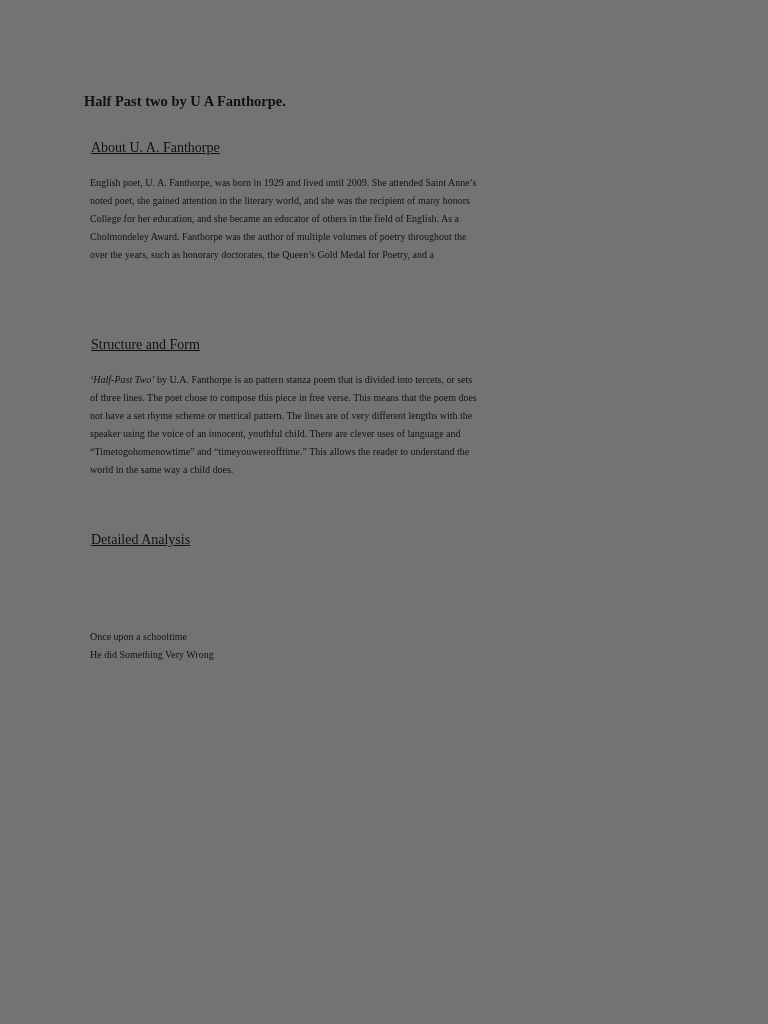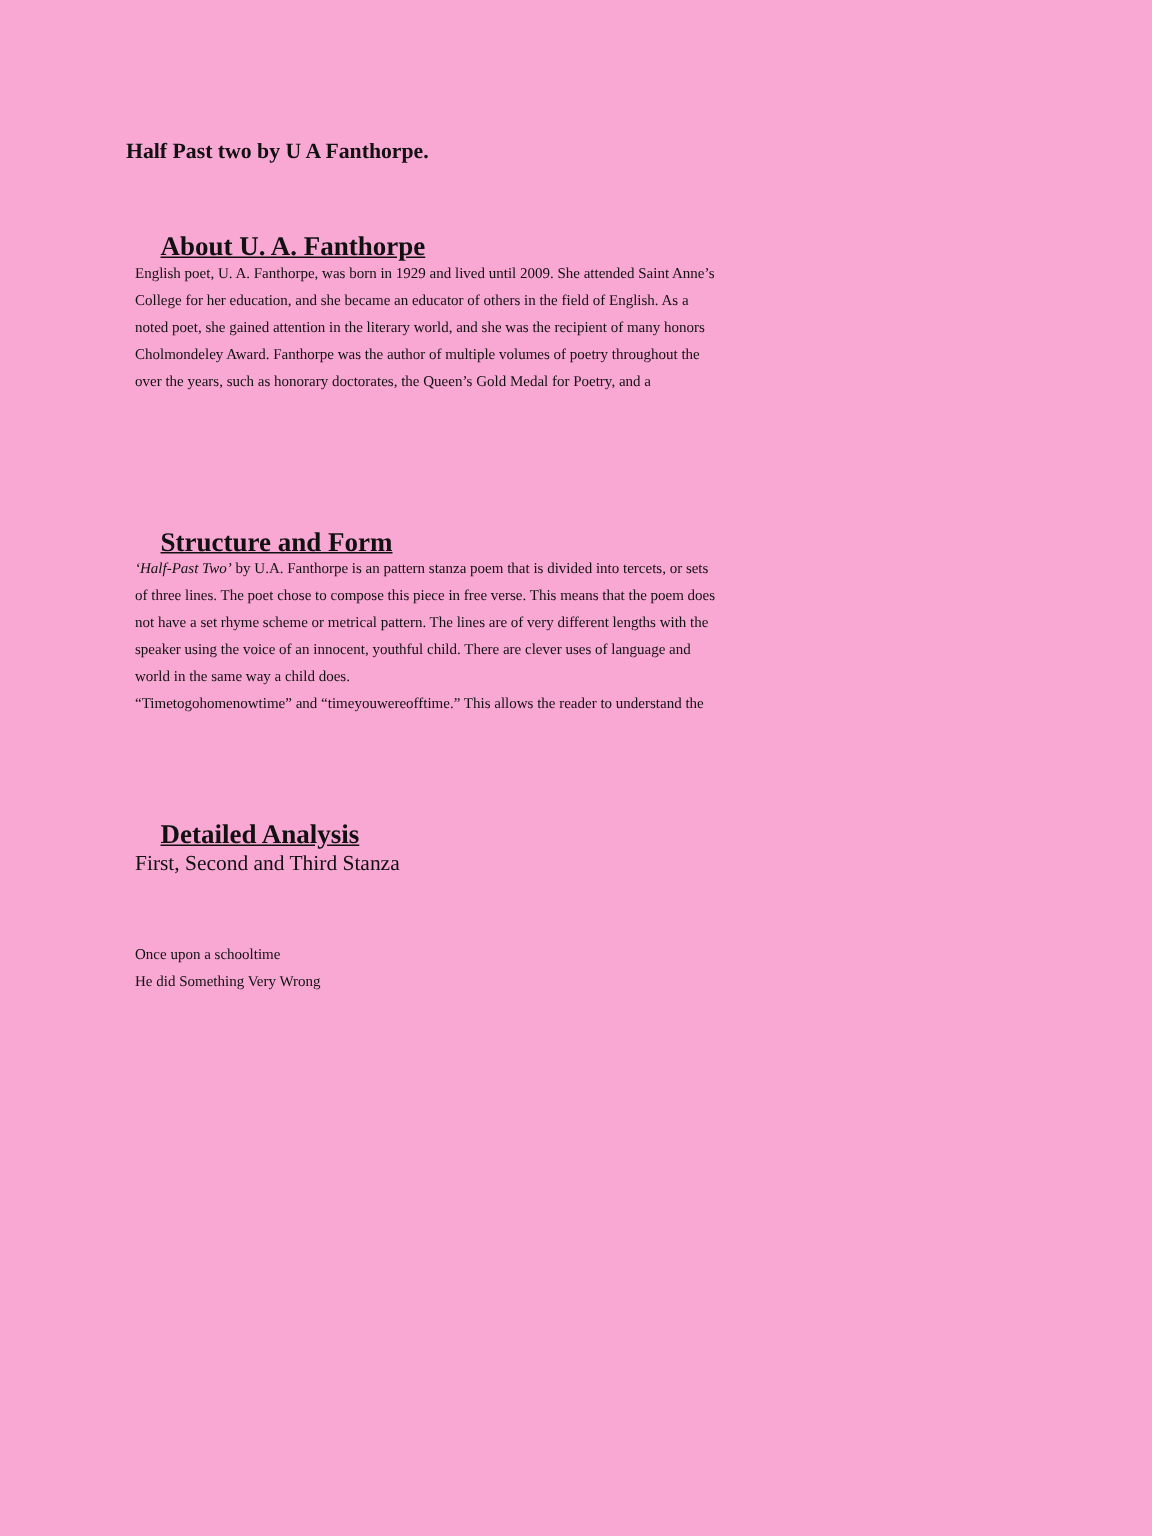--- a/index.html
+++ b/index.html
@@ -12,39 +12,39 @@
       height: 1024px;
       position: relative;
       overflow: hidden;
       font-family: "Liberation Serif", "DejaVu Serif", serif;
       color: #111111;
     }
     .page {
       position: absolute;
       left: 0; top: 0;
       width: 768px; height: 1024px;
-      background: #f9a8d4;
+      background: #737373;
     }
     .title {
       position: absolute;
       left: 84px;
       top: 92px;
       font-size: 14.5px;
       font-weight: bold;
       margin: 0;
       line-height: 18px;
       white-space: nowrap;
     }
     .heading {
       position: absolute;
       left: 91px;
-      font-size: 18px;
-      font-weight: bold;
+      font-size: 14px;
+      font-weight: normal;
       text-decoration: underline;
-      margin: 16px;
+      margin: 0;
       line-height: 18px;
       white-space: nowrap;
     }
     .para {
       position: absolute;
       left: 90px;
       width: 600px;
       font-size: 10px;
       line-height: 18px;
       margin: 0;
@@ -67,39 +67,38 @@
 <body>
 
 <div class="page">
 
   <h1 class="title">Half Past two by U A Fanthorpe.</h1>
 
   <h2 class="heading" style="top:139px;">About U. A. Fanthorpe</h2>
 
   <p class="para" style="top:174px;">
     <span class="line">English poet, U. A. Fanthorpe, was born in 1929 and lived until 2009. She attended Saint Anne’s</span>
+    <span class="line">noted poet, she gained attention in the literary world, and she was the recipient of many honors</span>
     <span class="line">College for her education, and she became an educator of others in the field of English. As a</span>
-    <span class="line">noted poet, she gained attention in the literary world, and she was the recipient of many honors</span>
     <span class="line">Cholmondeley Award. Fanthorpe was the author of multiple volumes of poetry throughout the</span>
     <span class="line">over the years, such as honorary doctorates, the Queen’s Gold Medal for Poetry, and a</span>
   </p>
 
   <h2 class="heading" style="top:336px;">Structure and Form</h2>
 
   <p class="para" style="top:371px;">
     <span class="line"><span class="it">‘Half-Past Two’</span><span> by U.A. Fanthorpe is an pattern stanza poem that is divided into tercets, or sets</span></span>
     <span class="line">of three lines. The poet chose to compose this piece in free verse. This means that the poem does</span>
     <span class="line">not have a set rhyme scheme or metrical pattern. The lines are of very different lengths with the</span>
     <span class="line">speaker using the voice of an innocent, youthful child. There are clever uses of language and</span>
+    <span class="line">“Timetogohomenowtime” and “timeyouwereofftime.” This allows the reader to understand the</span>
     <span class="line">world in the same way a child does.</span>
-    <span class="line">“Timetogohomenowtime” and “timeyouwereofftime.” This allows the reader to understand the</span>
   </p>
 
   <h2 class="heading" style="top:531px;">Detailed Analysis</h2>
 
-  <p class="plain" style="top:567px;">First, Second and Third Stanza</p>
 
   <p class="para" style="top:603px;margin-top:25px;">
     <span class="line">Once upon a schooltime</span>
     <span class="line">He did Something Very Wrong</span>
   </p>
 
 </div>
 
 </body></html>

